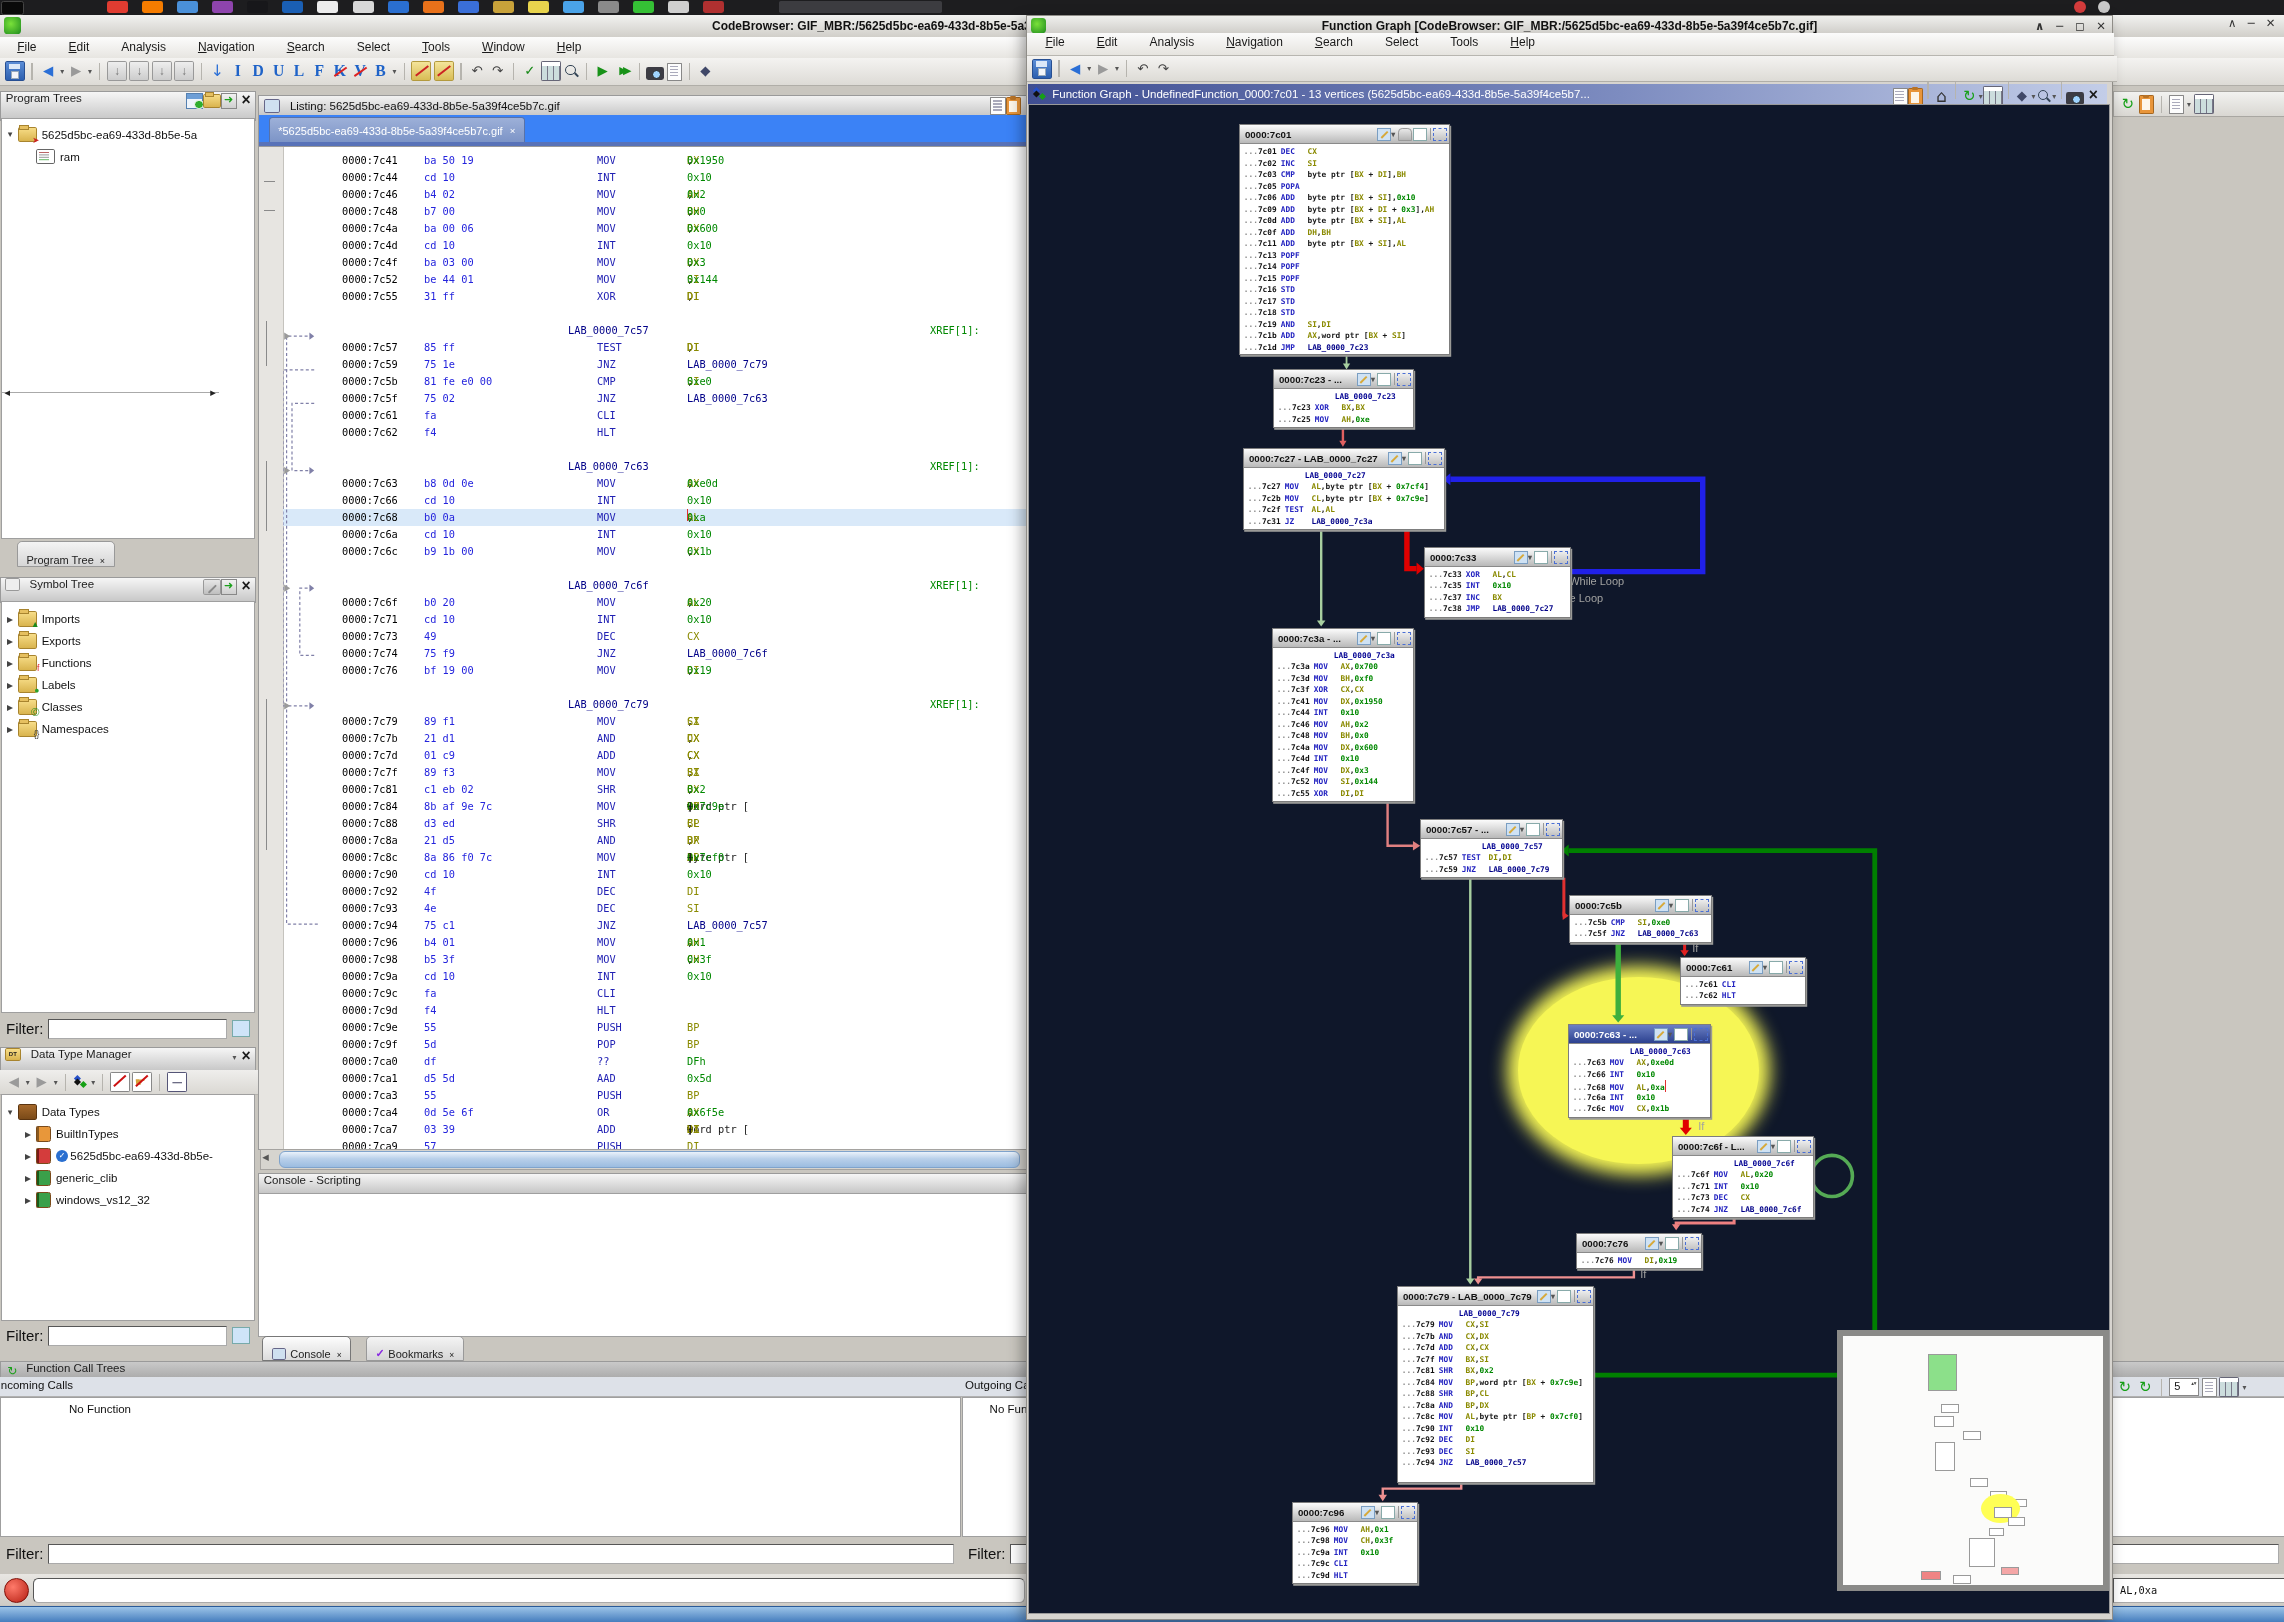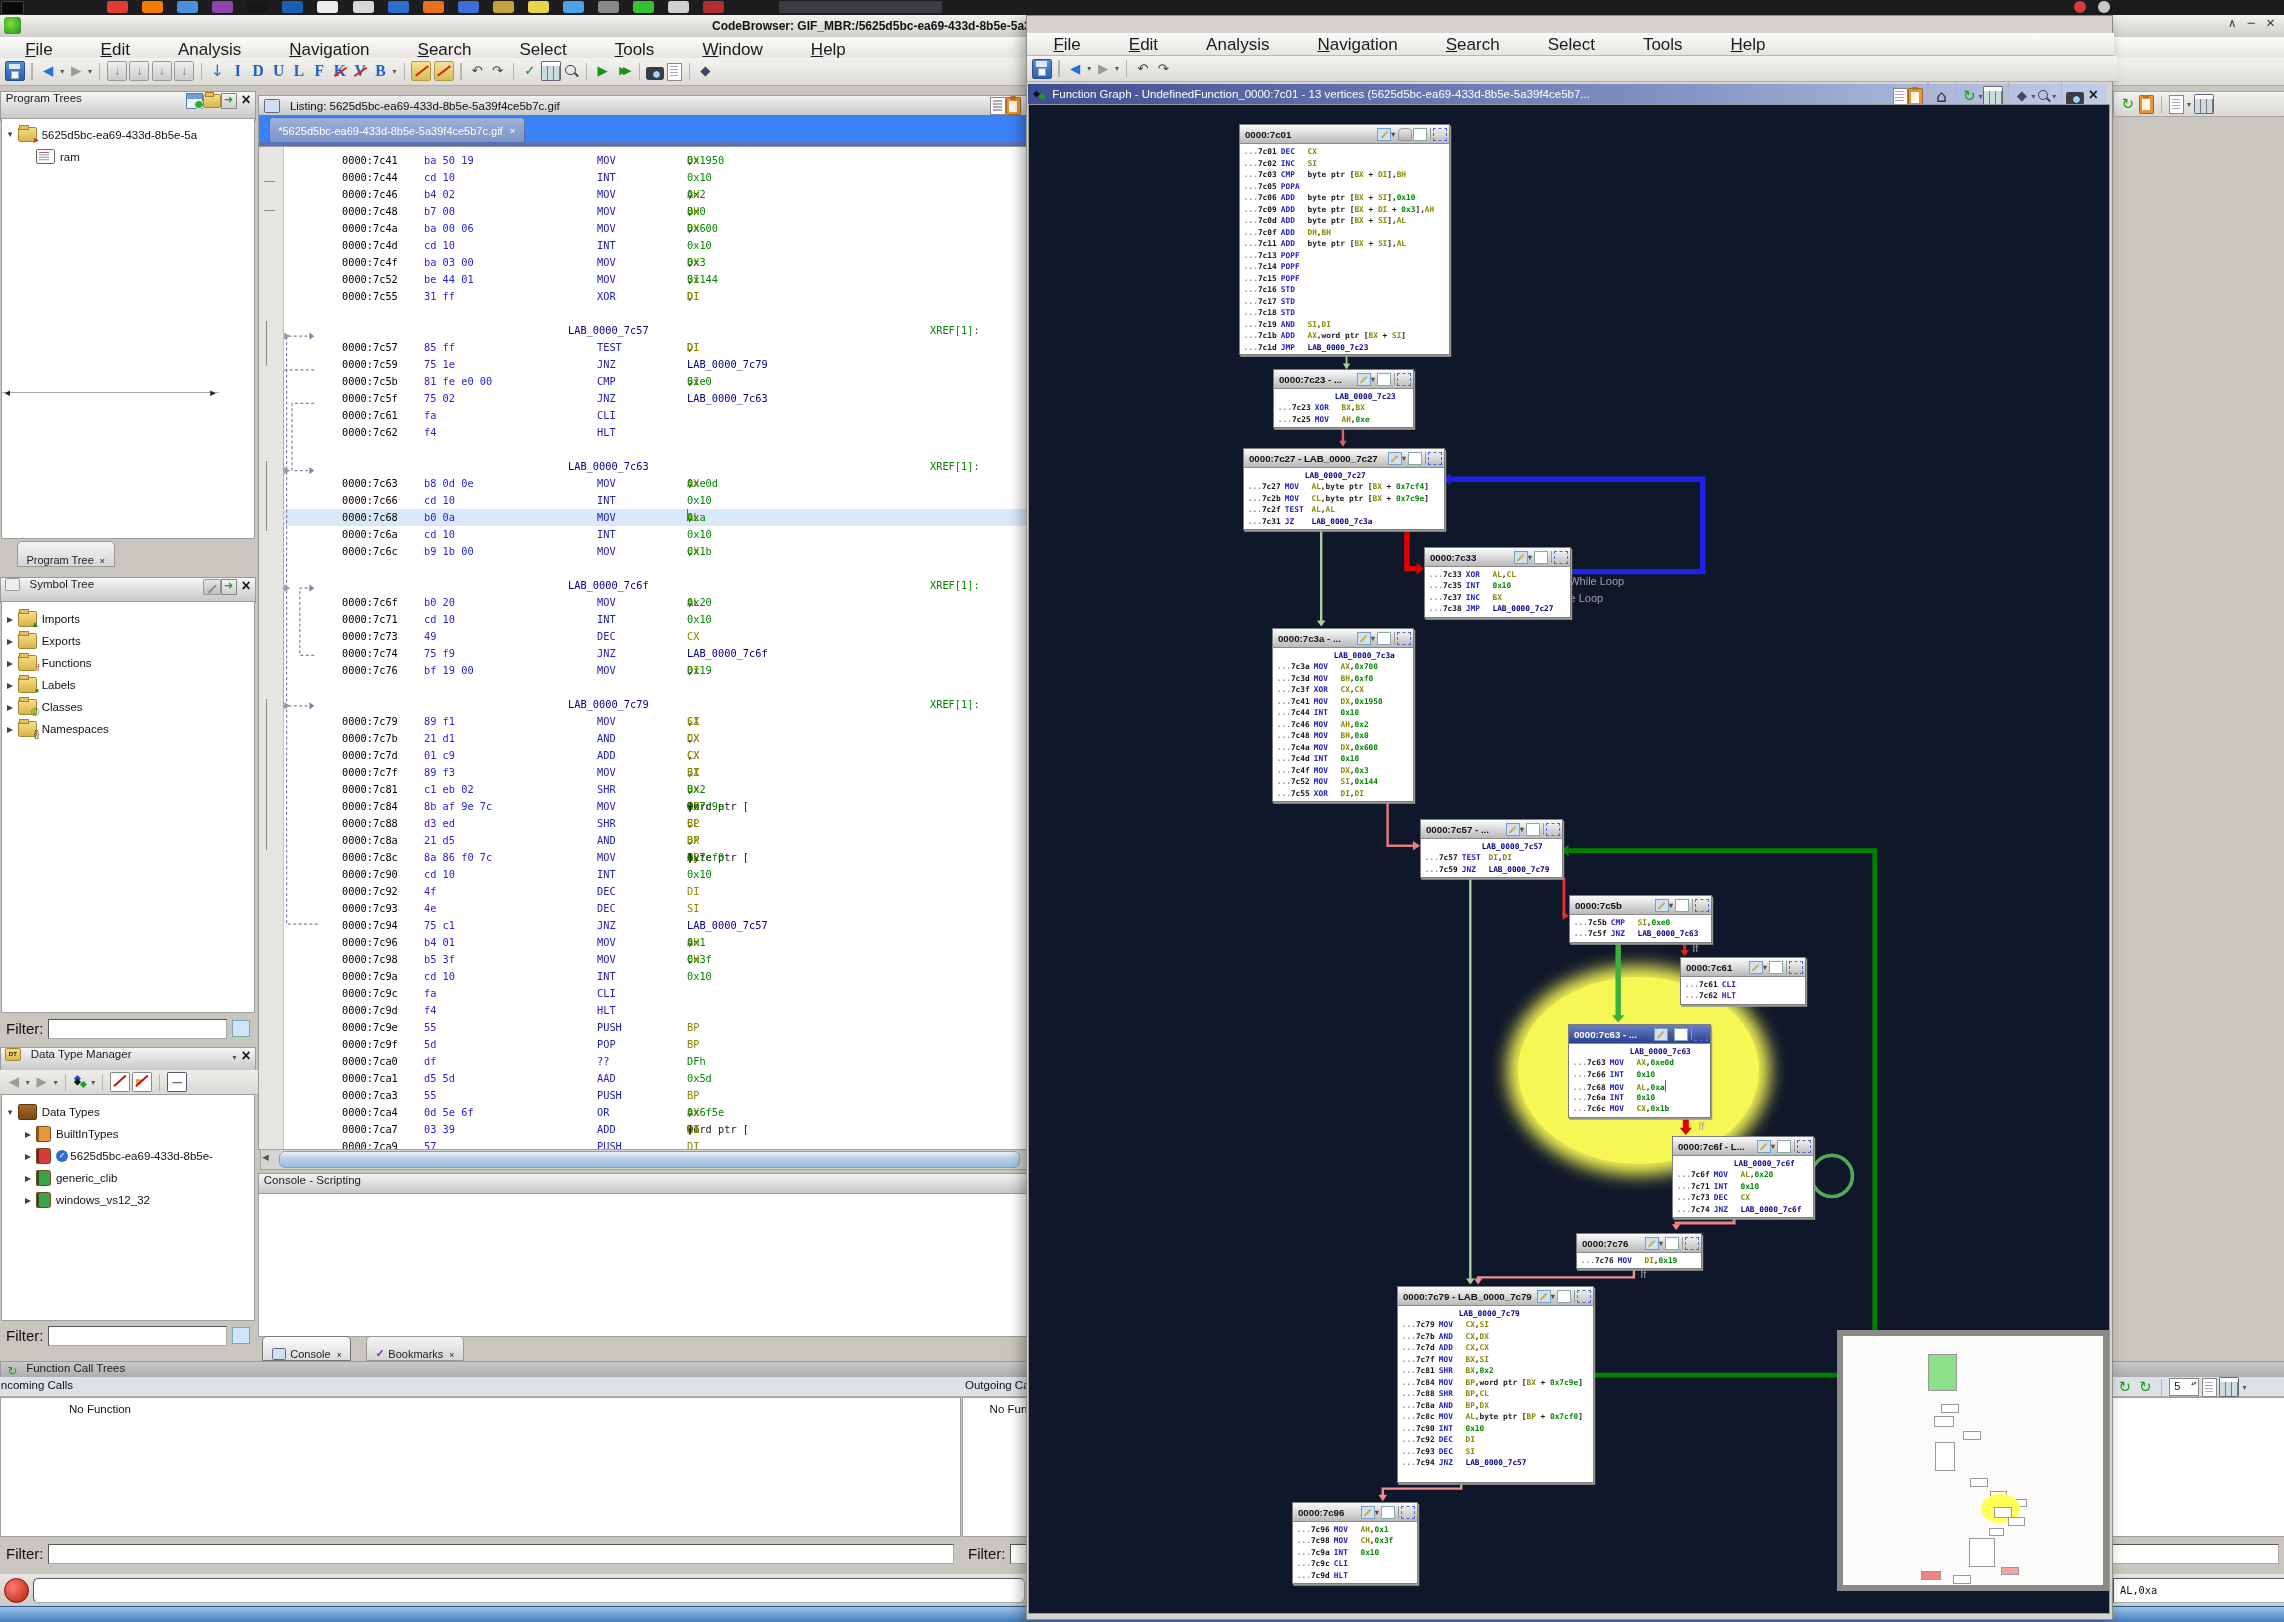--- a/index.html
+++ b/index.html
@@ -5,21 +5,21 @@
   html,body{margin:0;padding:0}
   body{width:2284px;height:1622px;position:relative;overflow:hidden;
        font-family:"Liberation Sans",sans-serif;background:#c9c6bf;color:#111}
   .abs{position:absolute}
   .code{font-family:"DejaVu Sans Mono",monospace}
   
   #taskbar{left:0;top:0;width:2284px;height:14.5px;background:#1d1d1f;z-index:60}
   .tbico{position:absolute;top:1.2px;width:20.5px;height:12px;border-radius:2.4px}
   #bg-title{left:0;top:14.5px;width:2284px;height:23px;background:linear-gradient(#f2f2f0,#cfcdc8);border-bottom:0.6px solid #9c9a94}
   #bg-menubar{left:0;top:37px;width:2284px;height:20.5px;background:linear-gradient(#fcfcfc,#e4e2dd);border-bottom:0.6px solid #b8b6b0}
-  .menubar span.mi{display:inline-block;margin:0 24px;font-size:17px;color:#1a1a1a}
+  .menubar span.mi{display:inline-block;margin:0 16px;font-size:12px;color:#1a1a1a}
   #bg-toolbar{left:0;top:58px;width:2284px;height:26.6px;background:linear-gradient(#f4f3f1,#dddbd6);border-bottom:0.6px solid #b0aea8}
   .tbar{display:flex;align-items:center;padding-left:4.8px;gap:2.4px}
   .tsep{display:inline-block;width:1.2px;height:17px;background:#b6b4ae;margin:0 4.2px}
   .ic{display:inline-block;width:18px;height:18px;line-height:18px;text-align:center;font-size:13.3px;vertical-align:middle;position:relative}
   .gl{font-family:"DejaVu Sans",sans-serif}
   .ddc{display:inline-block;font-size:7.8px;color:#555;margin:0 0.6px;vertical-align:middle}
   .i-disk{background:linear-gradient(#5b8dd6,#2c5faf);border:0.6px solid #274f92;border-radius:1.8px}
   .i-disk:before{content:"";position:absolute;left:3.6px;top:1.8px;right:3.6px;height:5.4px;background:#dce8f8}
   .i-disk:after{content:"";position:absolute;left:4.8px;bottom:1.8px;right:4.8px;height:6px;background:#f4f6fa;border:0.6px solid #9ab}
   .i-dl{border:0.6px solid #999;background:linear-gradient(#eee,#ccc);border-radius:1.8px;color:#777;font-size:12px}
@@ -945,20 +945,30 @@
 <div class="abs tbar" style="left:2113px;top:91px;width:171px;height:24px;background:linear-gradient(#f2f2f0,#d9d7d2);border:0.6px solid #a9a7a2">
     <span class="ic gl" style="color:#18a018;font-size:15px">↻</span>
     <span class="ic i-clip"></span>
     <span class="tsep"></span>
     <span class="ic i-page"></span>
     <span class="ddc">▾</span>
     <span class="ic i-table"></span>
   </div>
 
 <div id="fgwin" class="abs">
+  <div id="fgtitle" class="abs">
+    <div class="abs" style="left:3.6px;top:1.8px;width:15.7px;height:15.7px;background:radial-gradient(circle at 40% 40%,#7ae13a,#1f8c1f);border-radius:3.6px"></div>
+    <span>Function Graph [CodeBrowser: GIF_MBR:/5625d5bc-ea69-433d-8b5e-5a39f4ce5b7c.gif]</span>
+    <div class="abs" style="right:6px;top:0">
+      <span class="wbtn">∧</span>
+      <span class="wbtn">─</span>
+      <span class="wbtn">◻</span>
+      <span class="wbtn">✕</span>
+    </div>
+  </div>
   <div id="fgmenu" class="abs menubar" style="padding:2.4px 0 0 2.4px"><span class="mi"><u>F</u>ile</span><span class="mi"><u>E</u>dit</span><span class="mi">Analysis</span><span class="mi"><u>N</u>avigation</span><span class="mi"><u>S</u>earch</span><span class="mi">Select</span><span class="mi">Tools</span><span class="mi"><u>H</u>elp</span></div>
   <div id="fgtoolbar" class="abs tbar">
       <span class="ic i-disk"></span>
       <span class="tsep"></span>
       <span class="ic gl" style="color:#2b6fd6">◀</span>
       <span class="ddc">▾</span>
       <span class="ic gl" style="color:#9a9a9a">▶</span>
       <span class="ddc">▾</span>
       <span class="tsep"></span>
       <span class="ic gl" style="color:#444">↶</span>

